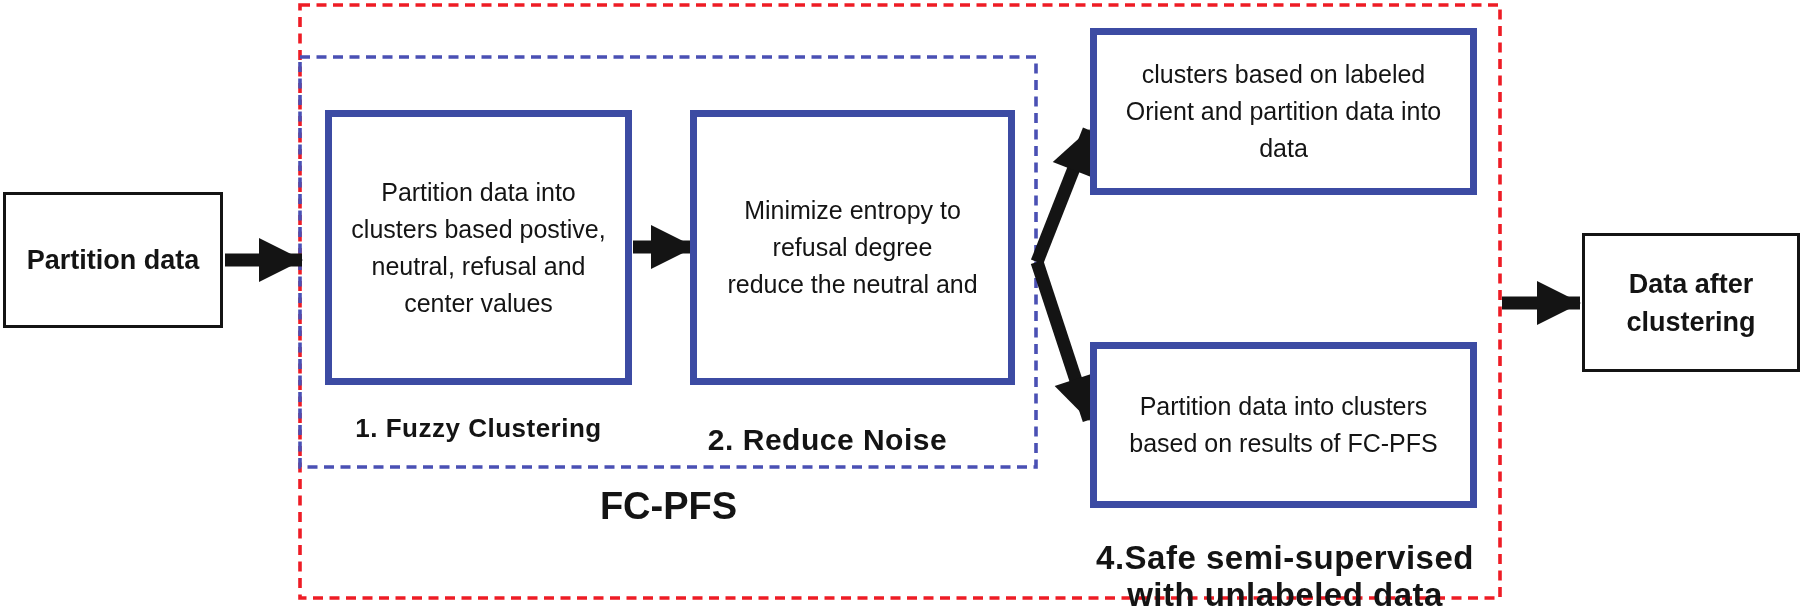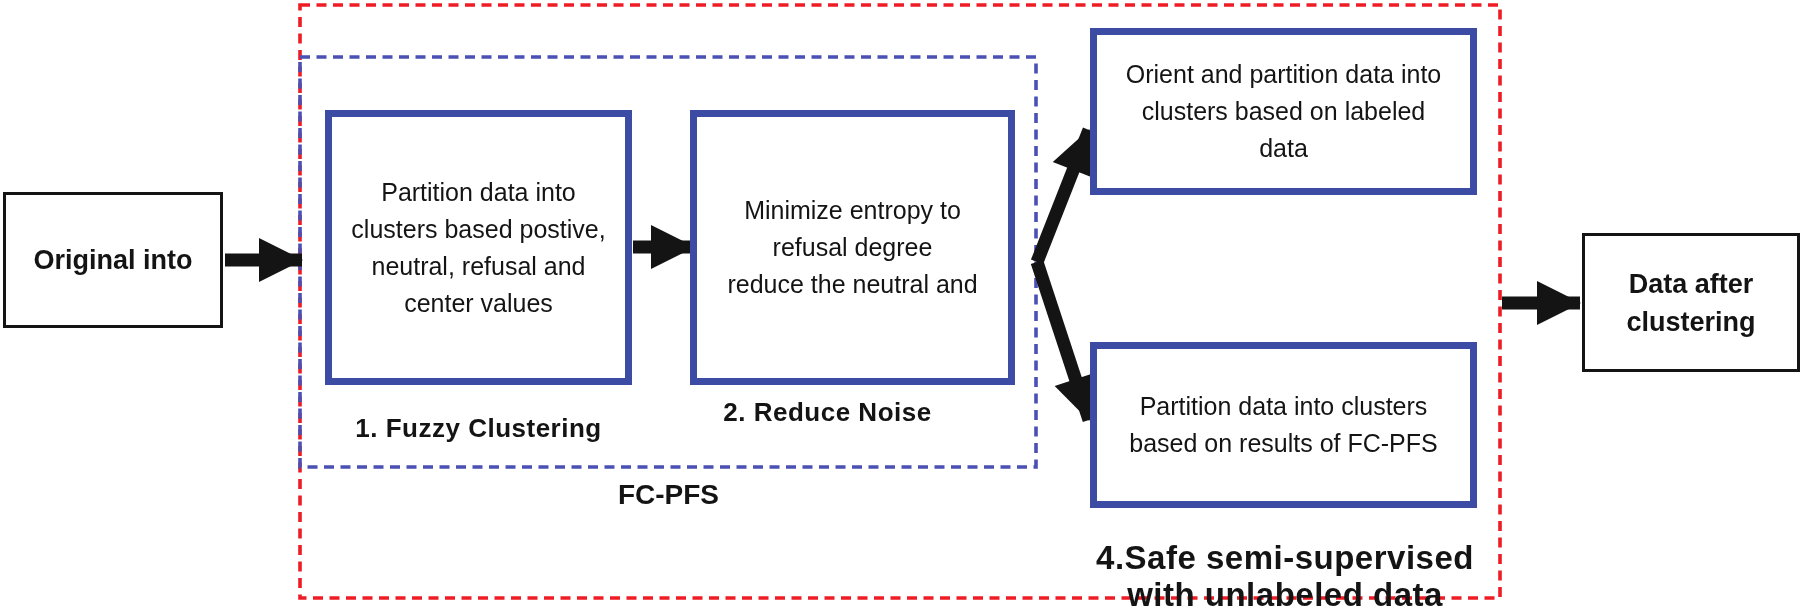--- a/index.html
+++ b/index.html
@@ -66,22 +66,22 @@
   #node-after     { left: 1582px; top: 233px; width: 218px; height: 139px; }
 
   .step-label {
     position: absolute;
     text-align: center;
     font-weight: bold;
     letter-spacing: 0.5px;
     color: var(--black, #141414);
   }
   #label-fuzzy     { left: 325px;  top: 412px; width: 307px; font-size: 26px; line-height: 32px; }
-  #label-noise     { left: 665px;  top: 396px; width: 325px; font-size: 26px; line-height: 32px; }
-  #label-fcpfs     { left: 300px;  top: 478px; width: 737px; font-size: 28px; line-height: 34px; letter-spacing: 0px; }
+  #label-noise     { left: 665px;  top: 424px; width: 325px; font-size: 30px; line-height: 32px; }
+  #label-fcpfs     { left: 300px;  top: 489px; width: 737px; font-size: 38px; line-height: 34px; letter-spacing: 0px; }
   #label-labeled   { left: 1080px; top: 226px; width: 410px; font-size: 27px; line-height: 37px; }
   #label-unlabeled { left: 1080px; top: 539px; width: 410px; font-size: 33px; line-height: 37px; }
   .step-label .line { display: block; white-space: nowrap; }
 </style>
 </head>
 <body>
 
 <div class="canvas">
 
   <svg class="overlay" viewBox="0 0 1805 608" xmlns="http://www.w3.org/2000/svg">
@@ -95,39 +95,39 @@
     <rect class="dash-blue" x="300" y="57" width="736" height="410"></rect>
 
     <line class="arrow" x1="225" y1="260" x2="302" y2="260" marker-end="url(#ah)"></line>
     <line class="arrow" x1="633" y1="247" x2="694" y2="247" marker-end="url(#ah)"></line>
     <line class="arrow" x1="1037" y1="262" x2="1089" y2="130" marker-end="url(#ah)"></line>
     <line class="arrow" x1="1037" y1="262" x2="1089" y2="420" marker-end="url(#ah)"></line>
     <line class="arrow" x1="1502" y1="303" x2="1580" y2="303" marker-end="url(#ah)"></line>
   </svg>
 
   <div class="node black-node" id="node-original">
-    <span class="line">Original into</span>
+    <span class="line">Partition data</span>
   </div>
 
   <div class="node blue-node" id="node-fuzzy">
     <span class="line">Partition data into</span>
     <span class="line">clusters based postive,</span>
     <span class="line">neutral, refusal and</span>
     <span class="line">center values</span>
   </div>
 
   <div class="node blue-node" id="node-noise">
     <span class="line">Minimize entropy to</span>
     <span class="line">refusal degree</span>
     <span class="line">reduce the neutral and</span>
   </div>
 
   <div class="node blue-node" id="node-labeled">
+    <span class="line">clusters based on labeled</span>
     <span class="line">Orient and partition data into</span>
-    <span class="line">clusters based on labeled</span>
     <span class="line">data</span>
   </div>
 
   <div class="node black-node" id="node-after">
     <span class="line">Data after</span>
     <span class="line">clustering</span>
   </div>
 
   <div class="node blue-node" id="node-unlabeled">
     <span class="line">Partition data into clusters</span>

